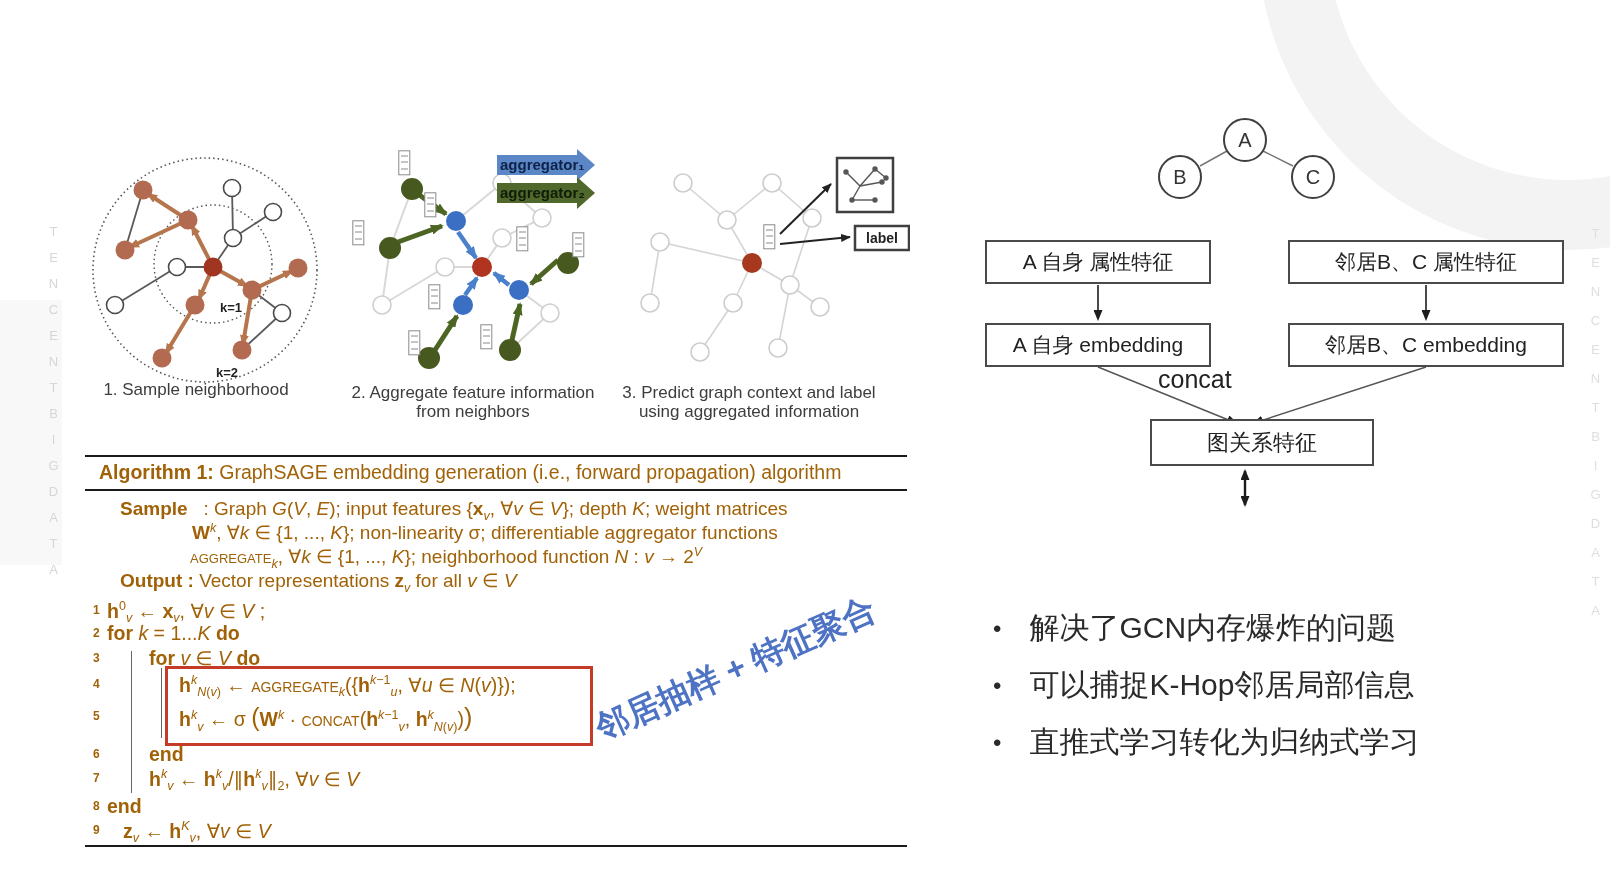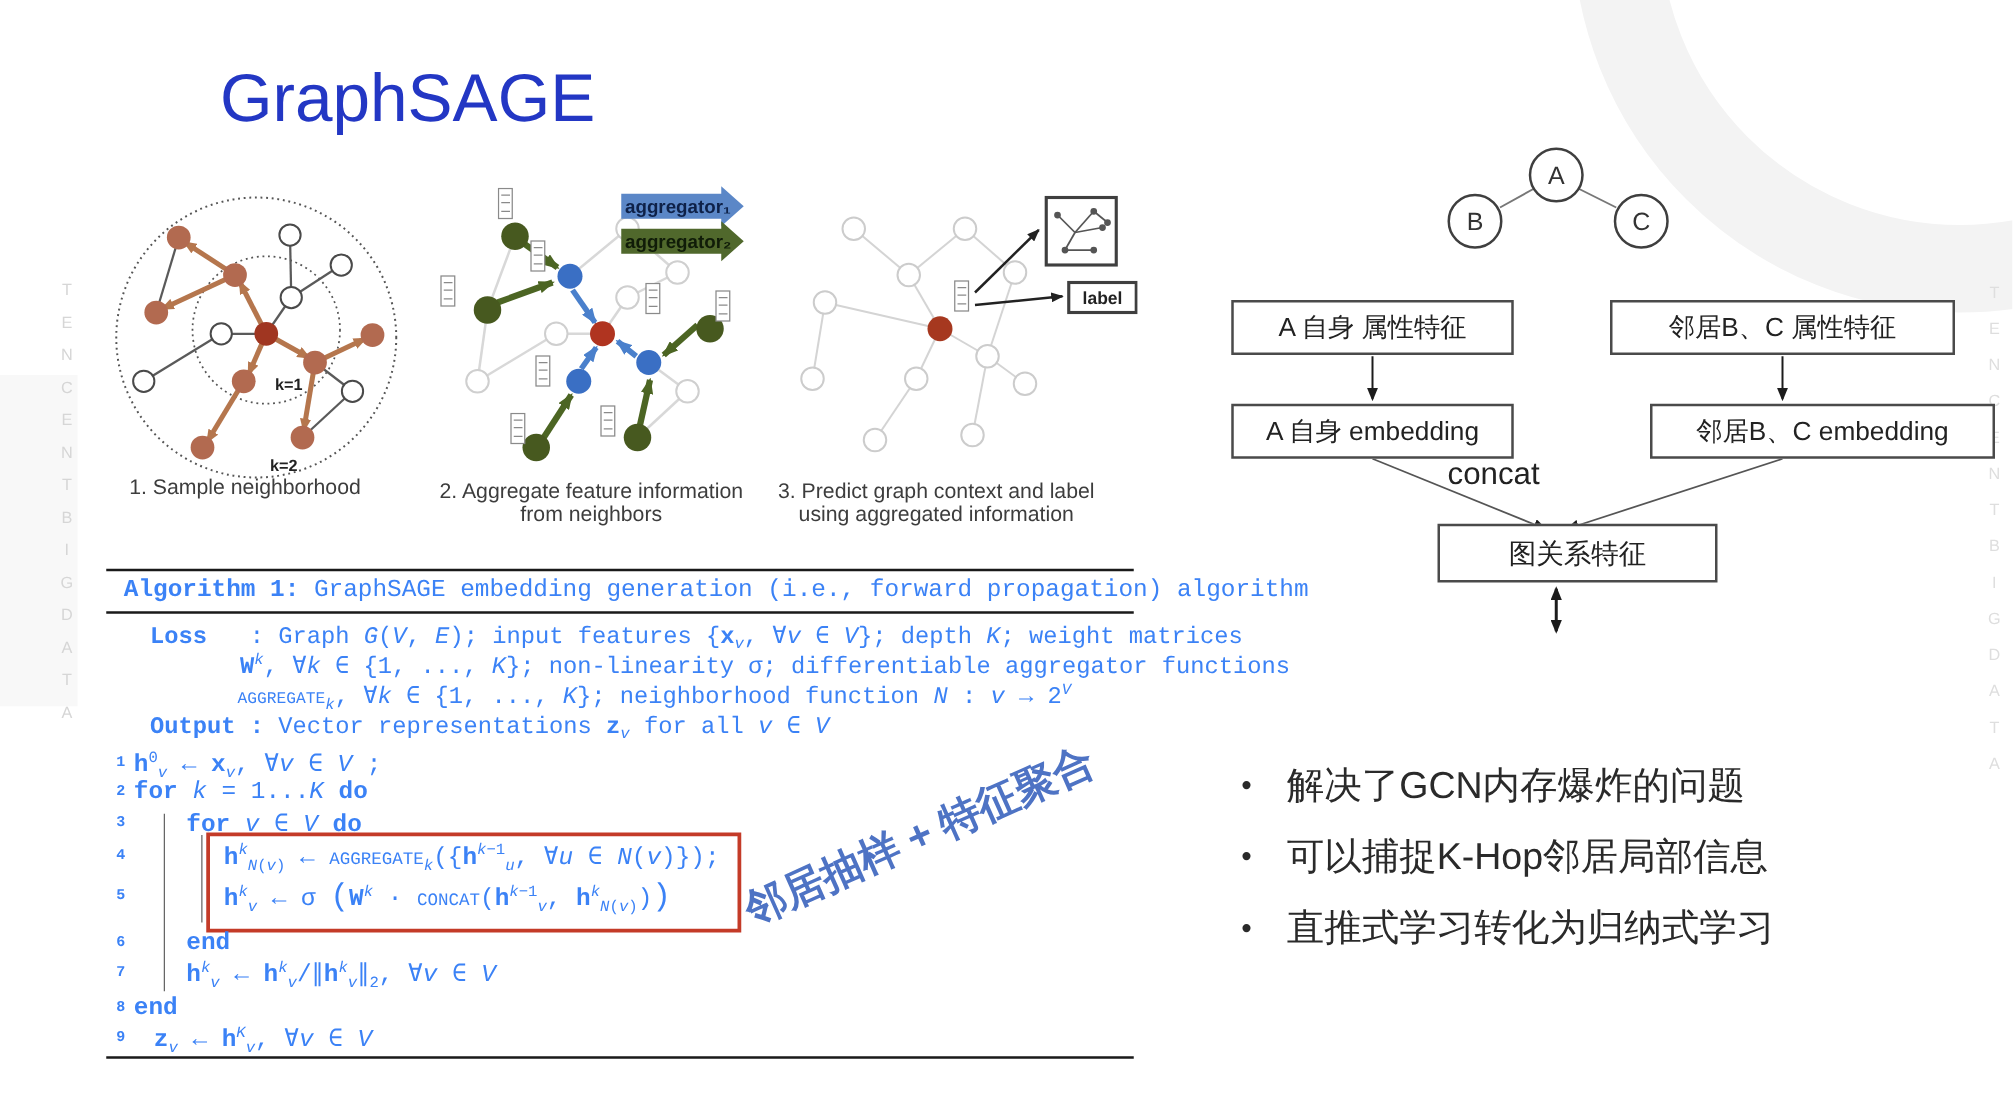--- a/index.html
+++ b/index.html
@@ -14,21 +14,21 @@
   .wm.left{left:46px;top:224px;}
   .wm.right{left:1588px;top:226px;letter-spacing:14px;color:#dedede;}
 
   .title{position:absolute;left:176px;top:48px;font-size:54px;font-weight:500;color:#2337c4;z-index:2;}
 
   .fig{position:absolute;left:80px;top:142px;z-index:2;}
   .fig text{font-family:"Liberation Sans",sans-serif;}
 
   
   .algo{position:absolute;left:85px;top:455px;width:822px;height:394px;z-index:2;
-        font-family:Liberation Mono, monospace;color:#3b82f6;}
+        font-family:Liberation Sans, sans-serif;color:#a16207;}
   .algo .rule{position:absolute;left:0;width:100%;background:#1a1a1a;}
   .algo-title{position:absolute;top:6px;left:14px;font-size:19.5px;white-space:nowrap;}
   .inp{position:absolute;font-size:19px;white-space:nowrap;}
   .inp-label{font-weight:bold;}
   .sc{font-variant:small-caps;}
   .bigp{font-size:25px;}
   .lnum{position:absolute;left:8px;font-size:12px;font-weight:bold;}
   .lrow{position:absolute;font-size:19.5px;white-space:nowrap;}
   .lrow sup,.inp sup{font-size:12.5px;}
   .lrow sub,.inp sub{font-size:12.5px;}
@@ -53,21 +53,20 @@
 </head>
 <body>
 
 <div class="slide">
 
   <div class="arc"></div>
   <div class="wm-shade"></div>
   <div class="wm left">TENCENTBIGDATA</div>
   <div class="wm right">TENCENTBIGDATA</div>
 
-  <div class="title">GraphSAGE</div>
 
   <svg class="fig" width="830" height="296" viewBox="0 0 830 296">
     <defs>
       <marker id="mOr" markerWidth="11" markerHeight="9" refX="9" refY="4.5" orient="auto" markerUnits="userSpaceOnUse">
         <path d="M0,0 L11,4.5 L0,9 z" fill="#b5764d"></path>
         </marker>
       <marker id="mGr" markerWidth="13" markerHeight="10" refX="11" refY="5" orient="auto" markerUnits="userSpaceOnUse">
         <path d="M0,0 L13,5 L0,10 z" fill="#4c6523"></path>
         </marker>
       <marker id="mBl" markerWidth="13" markerHeight="10" refX="11" refY="5" orient="auto" markerUnits="userSpaceOnUse">
@@ -253,21 +252,21 @@
       <text x="669" y="256" font-size="17" fill="#3d3d3d" text-anchor="middle">3. Predict graph context and label</text>
       <text x="669" y="275" font-size="17" fill="#3d3d3d" text-anchor="middle">using aggregated information</text>
     </g>
   </svg>
 
   <div class="algo">
     <div class="rule" style="top:0;height:2.4px"></div>
     <div class="algo-title"><b>Algorithm 1:</b><span> GraphSAGE embedding generation (i.e., forward propagation) algorithm</span></div>
     <div class="rule" style="top:34px;height:1.6px"></div>
 
-    <div class="inp" style="top:42px;left:35px"><span class="inp-label">Loss</span>&nbsp;&nbsp;&nbsp;<span>:</span>&nbsp;<span>Graph <i>G</i>(<i>V</i>, <i>E</i>); input features {<b>x</b><sub><i>v</i></sub>, ∀<i>v</i> ∈ <i>V</i>}; depth <i>K</i>; weight matrices</span></div>
+    <div class="inp" style="top:42px;left:35px"><span class="inp-label">Sample</span>&nbsp;&nbsp;&nbsp;<span>:</span>&nbsp;<span>Graph <i>G</i>(<i>V</i>, <i>E</i>); input features {<b>x</b><sub><i>v</i></sub>, ∀<i>v</i> ∈ <i>V</i>}; depth <i>K</i>; weight matrices</span></div>
     <div class="inp" style="top:66px;left:107px"><b>W</b><sup><i>k</i></sup>, ∀<i>k</i> ∈ {1, ..., <i>K</i>}; non-linearity σ; differentiable aggregator functions</div>
     <div class="inp" style="top:90px;left:105px"><span class="sc">aggregate</span><sub><i>k</i></sub>, ∀<i>k</i> ∈ {1, ..., <i>K</i>}; neighborhood function <i>N</i> : <i>v</i> → 2<sup><i>V</i></sup></div>
     <div class="inp" style="top:114px;left:35px"><span class="inp-label">Output :</span>&nbsp;<span>Vector representations <b>z</b><sub><i>v</i></sub> for all <i>v</i> ∈ <i>V</i></span></div>
 
     <div class="guide" style="left:46px;top:196px;height:142px"></div>
     <div class="guide" style="left:76px;top:213px;height:70px"></div>
     <div class="redbox"></div>
 
     <div class="lnum" style="top:148px">1</div>
     <div class="lnum" style="top:171px">2</div>
@@ -320,21 +319,21 @@
     <line x1="138" y1="190" x2="138" y2="224" stroke="#1c1c1c" stroke-width="1.6" marker-end="url(#mBk2)"></line>
     <line x1="466" y1="190" x2="466" y2="224" stroke="#1c1c1c" stroke-width="1.6" marker-end="url(#mBk2)"></line>
     <line x1="138" y1="272" x2="276" y2="328" stroke="#555" stroke-width="1.4" marker-end="url(#mBk2)"></line>
     <line x1="466" y1="272" x2="294" y2="328" stroke="#555" stroke-width="1.4" marker-end="url(#mBk2)"></line>
     <line x1="285" y1="376" x2="285" y2="410" stroke="#1c1c1c" stroke-width="2.4" marker-start="url(#mBk2s)" marker-end="url(#mBk2)"></line>
   </svg>
 
   <div class="dbox" style="left:1288px;top:240px;width:276px;height:44px">邻居B、C 属性特征</div>
   <div class="dbox" style="left:985px;top:240px;width:226px;height:44px">A 自身 属性特征</div>
   <div class="dbox" style="left:985px;top:323px;width:226px;height:44px">A 自身 embedding</div>
-  <div class="dbox" style="left:1320px;top:323px;width:276px;height:44px">邻居B、C embedding</div>
+  <div class="dbox" style="left:1288px;top:323px;width:276px;height:44px">邻居B、C embedding</div>
   <div class="concat">concat</div>
   <div class="dbox" style="left:1150px;top:419px;width:224px;height:47px;font-size:22px;border-width:2.5px">图关系特征</div>
 
   <div class="bullets">
     <div class="bullet">
         <span class="dot">•</span>
         <span>解决了GCN内存爆炸的问题</span>
       </div>
     <div class="bullet">
         <span class="dot">•</span>

